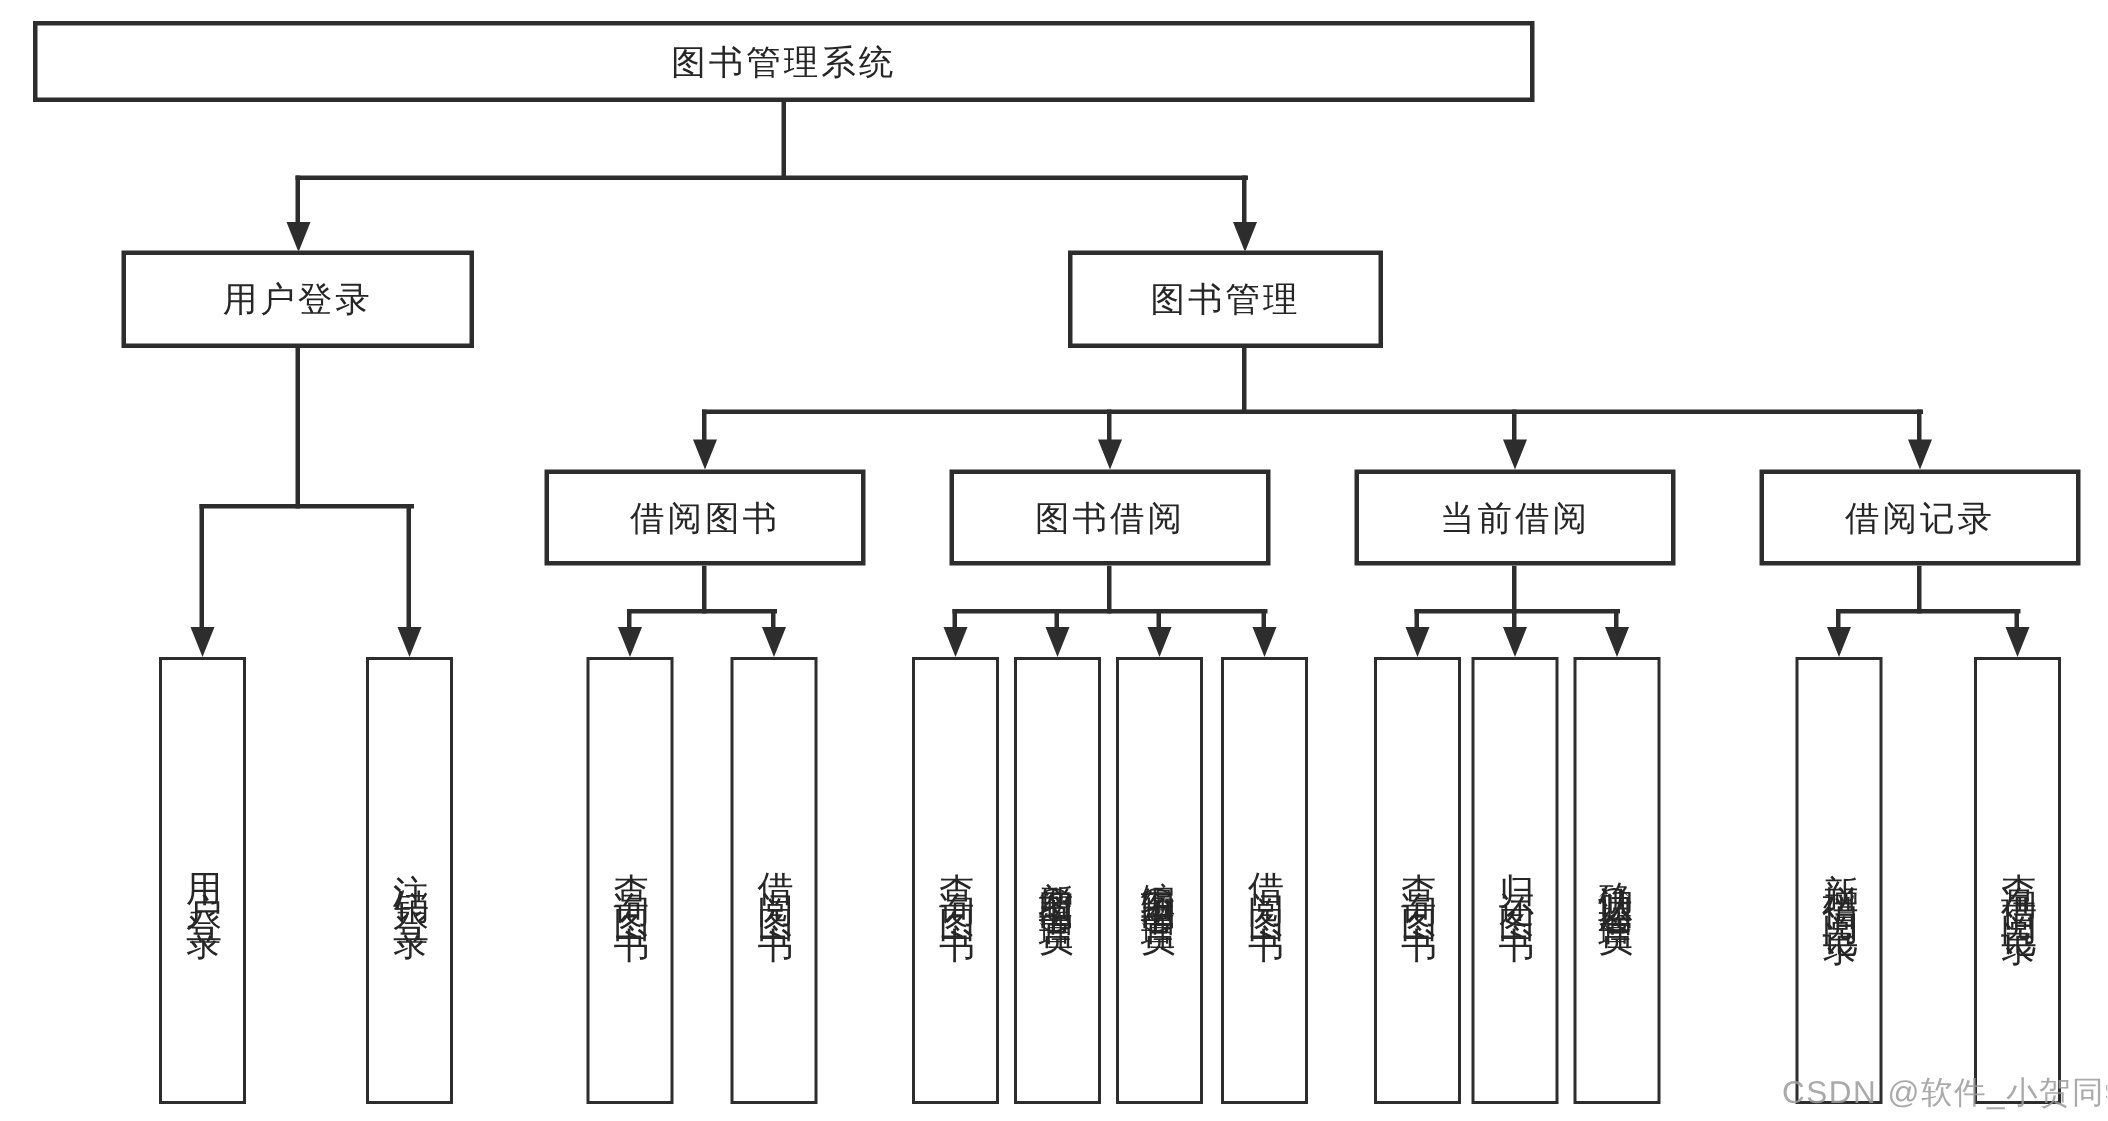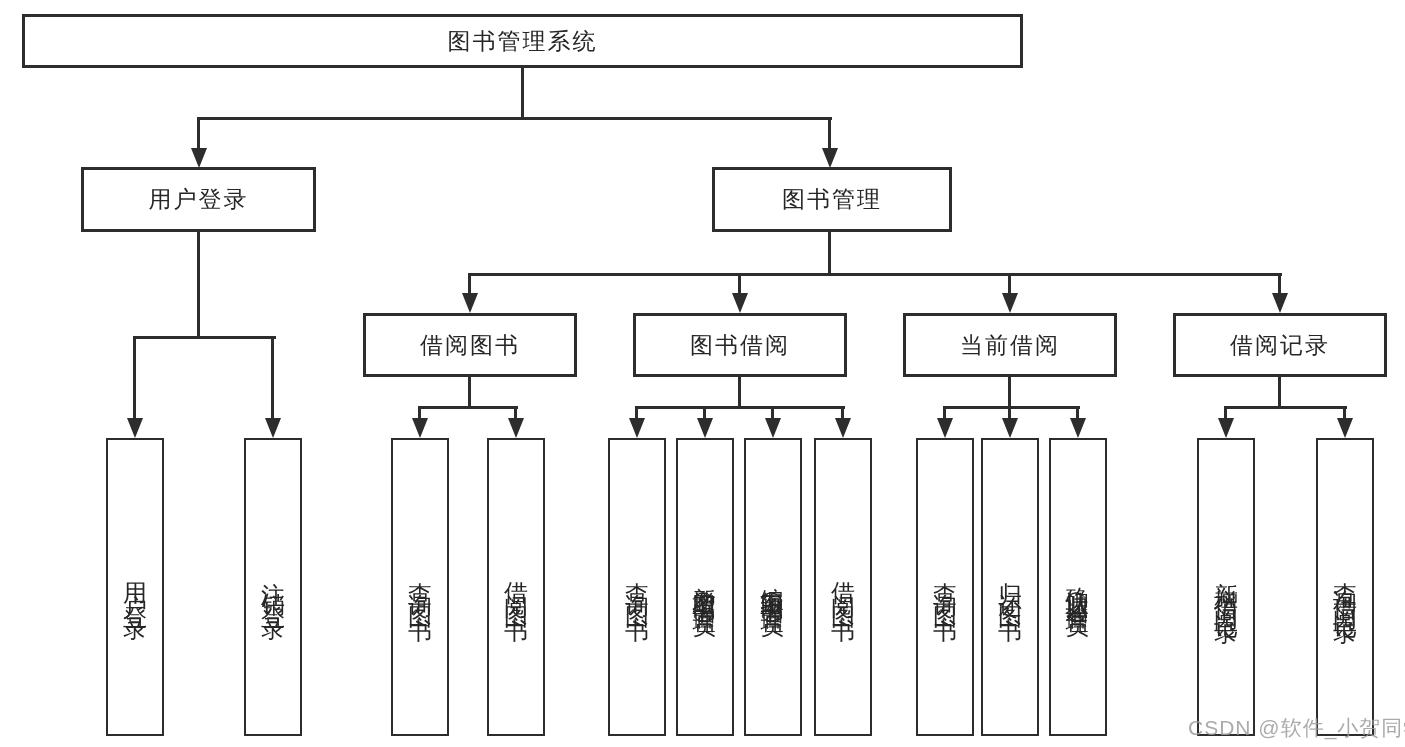--- a/index.html
+++ b/index.html
@@ -30,21 +30,21 @@
   }
 </style>
 </head>
 <body>
 
 <div class="stage">
 
   <div class="node" style="left:22px;top:14px;width:1001px;height:54px;">图书管理系统</div>
 
   <div class="node" style="left:81px;top:167px;width:235px;height:65px;">用户登录</div>
-  <div class="node" style="left:712px;top:167px;width:240px;height:65px;">图书管理</div>
+  <div class="node" style="left:712px;top:167px;width:210px;height:65px;">图书管理</div>
 
   <div class="node" style="left:363px;top:313px;width:214px;height:64px;">借阅图书</div>
   <div class="node" style="left:903px;top:313px;width:214px;height:64px;">当前借阅</div>
   <div class="node" style="left:633px;top:313px;width:214px;height:64px;">图书借阅</div>
   <div class="node" style="left:1173px;top:313px;width:214px;height:64px;">借阅记录</div>
 
   <div class="node leaf" style="left:106px;top:438px;width:58px;height:298px;">用户登录</div>
   <div class="node leaf" style="left:244px;top:438px;width:58px;height:298px;">注销登录</div>
 
   <div class="node leaf" style="left:391px;top:438px;width:58px;height:298px;">查询图书</div>

